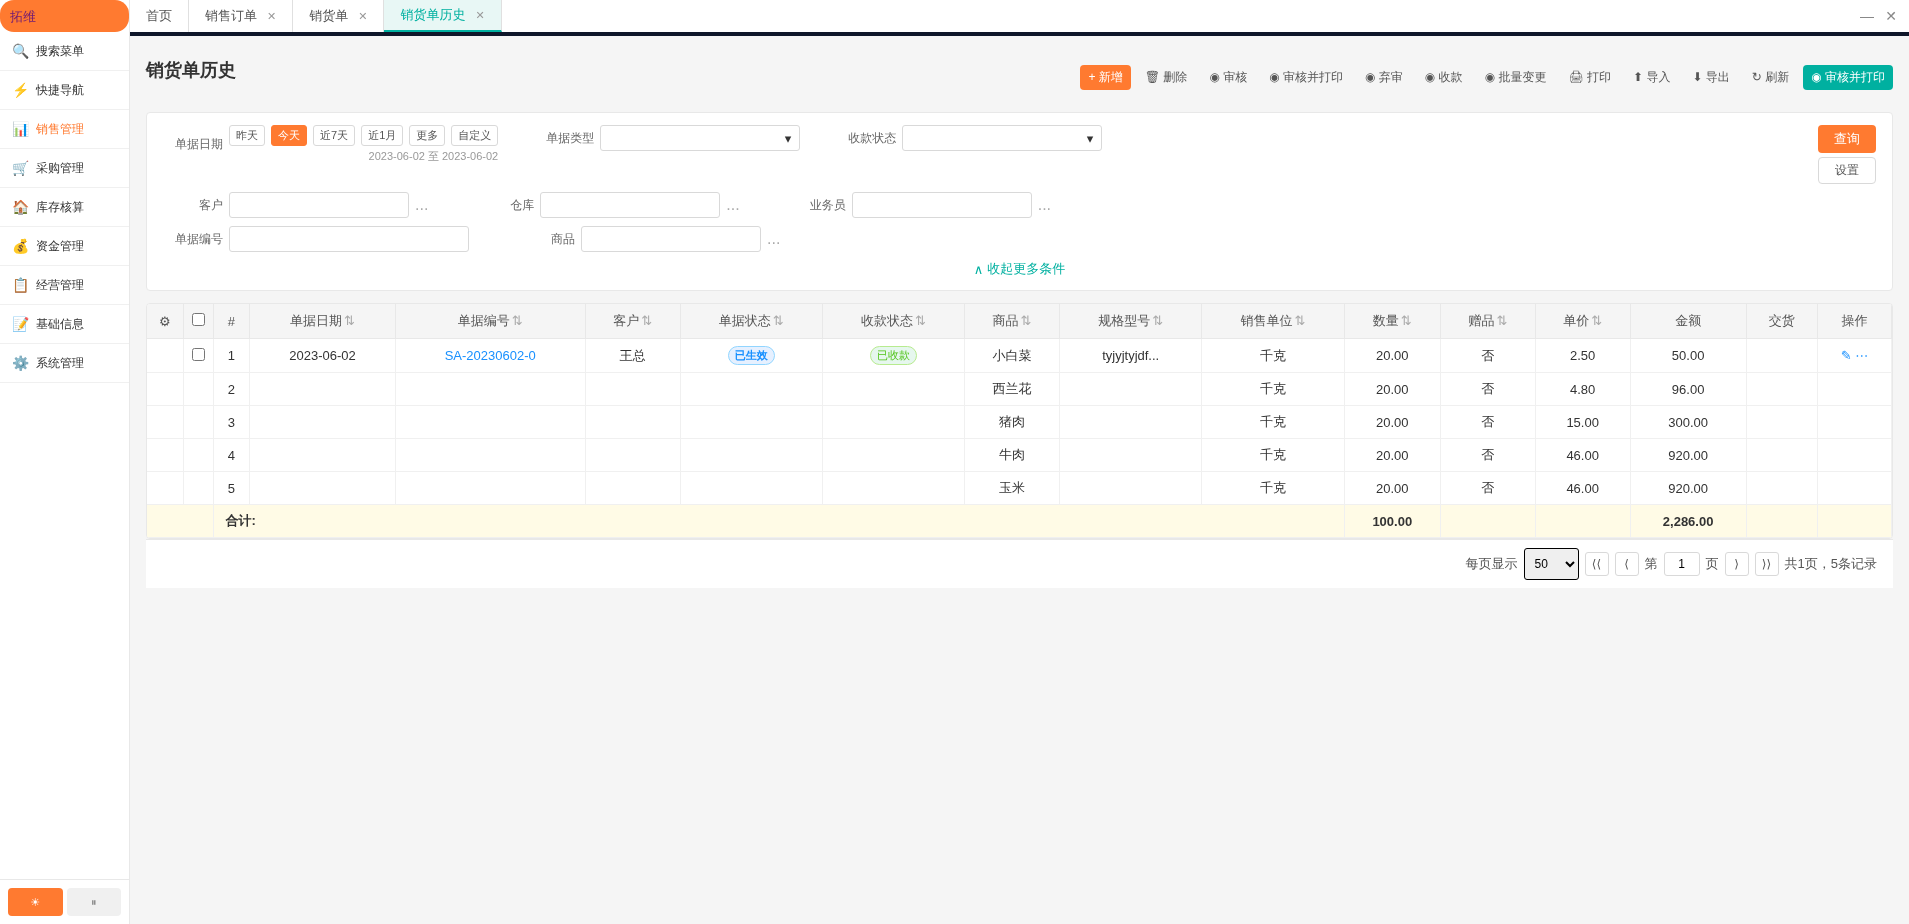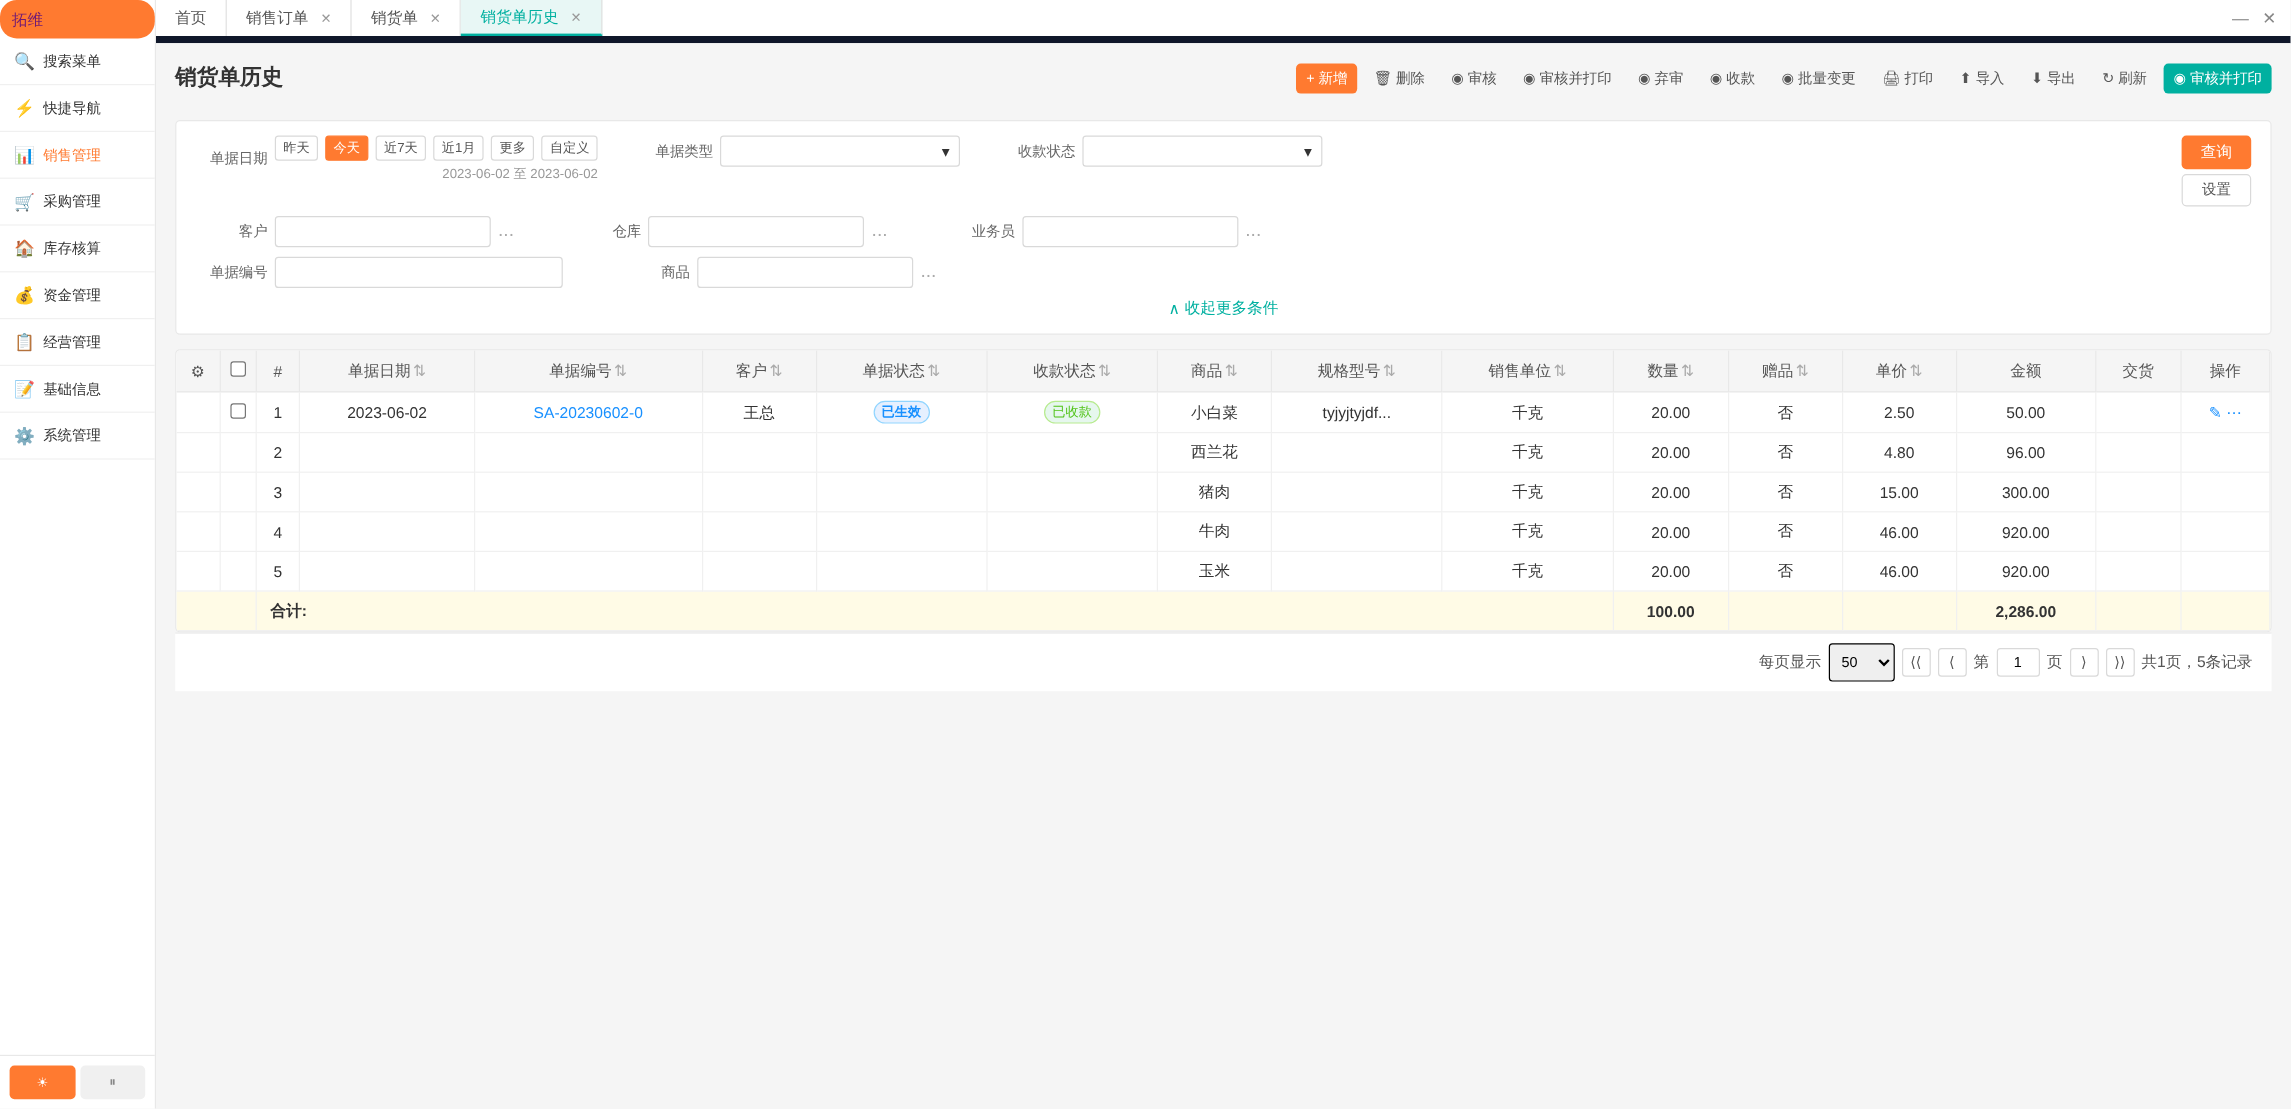--- a/index.html
+++ b/index.html
@@ -67,21 +67,21 @@
       flex: 1;
       display: flex;
       flex-direction: column;
       overflow: hidden;
     }
 
     
     .tab-bar {
       display: flex;
       background: #fff;
-      border-bottom: 6px solid #0f172a;
+      border-bottom: 4px solid #0f172a;
       height: 36px;
       align-items: stretch;
       padding-left: 0;
       flex-shrink: 0;
     }
     .tab {
       display: flex;
       align-items: center;
       padding: 0 16px;
       cursor: pointer;
@@ -140,20 +140,21 @@
       margin-bottom: 12px;
     }
 
     
     .toolbar {
       display: flex;
       align-items: flex-start;
       gap: 6px;
       margin-bottom: 10px;
       flex-wrap: wrap;
+      margin-top: 13px;
     }
     .toolbar-btn {
       display: flex;
       align-items: center;
       gap: 3px;
       padding: 4px 8px;
       border: none;
       background: none;
       cursor: pointer;
       color: #555;

